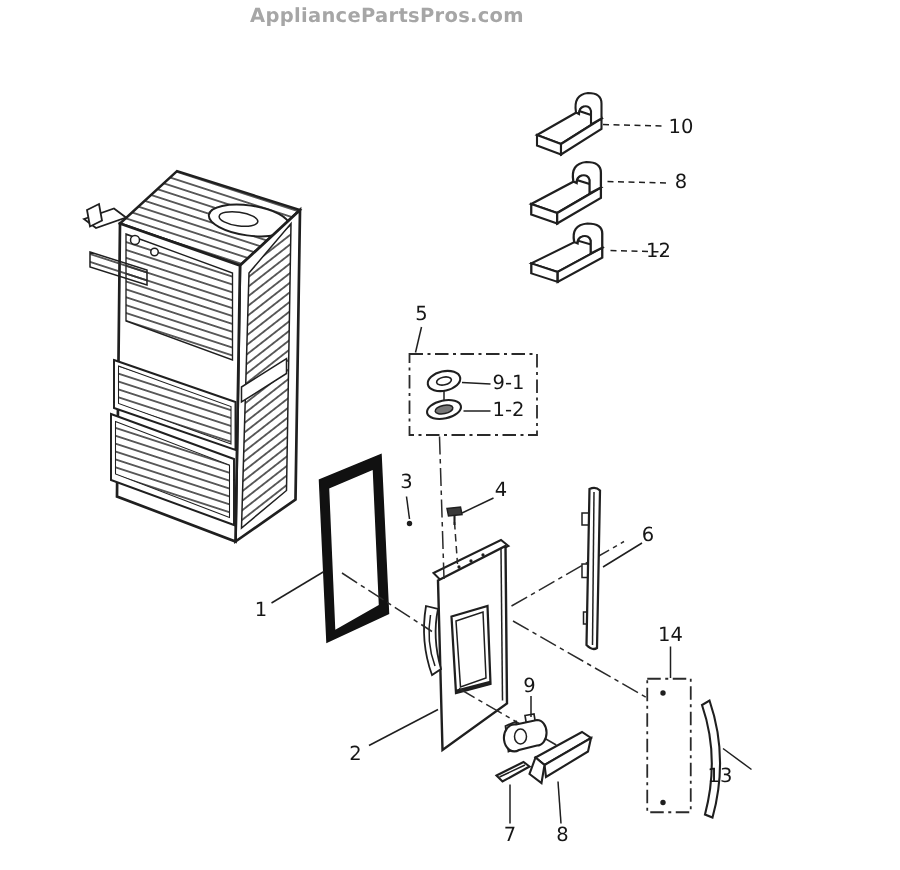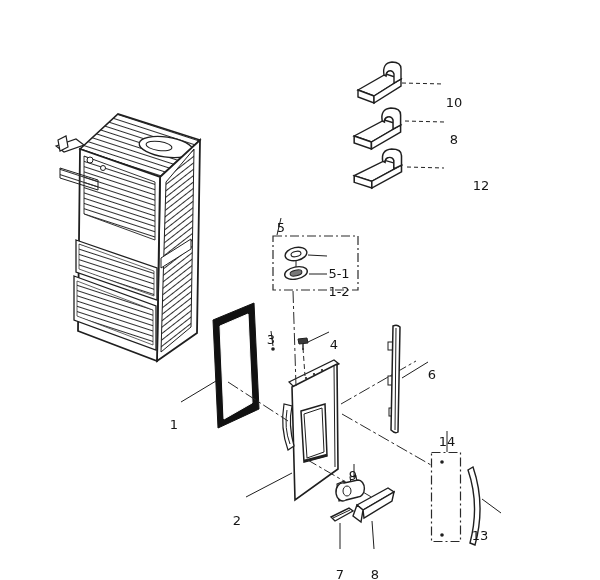--- a/index.html
+++ b/index.html
@@ -7,28 +7,29 @@
     position:relative;width:600px;height:580px;background:#ffffff;
     font-family:"DejaVu Sans",sans-serif;overflow:hidden;
   }
   .stage svg{position:absolute;left:0;top:0;}
   .watermark{
     position:absolute;left:258px;top:11px;transform:translate(-50%,-50%);
     font-size:13px;font-weight:700;color:#a6a6a6;letter-spacing:.2px;white-space:nowrap;
   }
   .plabel{
     position:absolute;transform:translate(-50%,-50%);
-    font-size:13px;color:#161616;white-space:nowrap;line-height:1;margin-top:17px;
+    font-size:13px;color:#161616;white-space:nowrap;line-height:1;
   }
 </style>
 </head>
 <body>
 
 <div class="stage">
 
+  <div class="watermark">AppliancePartsPros.com</div>
 
   <svg width="600" height="580" viewBox="0 0 600 580">
     <defs>
       <pattern id="hatchA" width="8" height="5" patternUnits="userSpaceOnUse" patternTransform="rotate(18)">
         <line x1="0" y1="2.5" x2="8" y2="2.5" stroke="#2d2d2d" stroke-width="1"></line>
       </pattern>
       <pattern id="hatchB" width="8" height="5" patternUnits="userSpaceOnUse" patternTransform="rotate(-38)">
         <line x1="0" y1="2.5" x2="8" y2="2.5" stroke="#2d2d2d" stroke-width="1"></line>
       </pattern>
       <g id="bin-glyph">
@@ -180,25 +181,25 @@
       <line x1="405" y1="121" x2="444" y2="122" stroke-dasharray="4 3"></line>
       <line x1="407" y1="167" x2="444" y2="168" stroke-dasharray="4 3"></line>
     </g>
   </svg>
 
   <div class="plabel" style="left:174px;top:407px">1</div>
   <div class="plabel" style="left:237px;top:503px">2</div>
   <div class="plabel" style="left:271px;top:322px">3</div>
   <div class="plabel" style="left:334px;top:327px">4</div>
   <div class="plabel" style="left:281px;top:210px">5</div>
-  <div class="plabel" style="left:339px;top:256px">5-1</div>
+  <div class="plabel" style="left:339px;top:256px">9-1</div>
   <div class="plabel" style="left:339px;top:274px">1-2</div>
   <div class="plabel" style="left:432px;top:357px">6</div>
   <div class="plabel" style="left:340px;top:557px">7</div>
   <div class="plabel" style="left:375px;top:557px">8</div>
   <div class="plabel" style="left:353px;top:458px">9</div>
   <div class="plabel" style="left:454px;top:85px">10</div>
   <div class="plabel" style="left:454px;top:122px">8</div>
-  <div class="plabel" style="left:481px;top:168px">12</div>
+  <div class="plabel" style="left:439px;top:168px">12</div>
   <div class="plabel" style="left:480px;top:518px">13</div>
   <div class="plabel" style="left:447px;top:424px">14</div>
 
 </div>
 
 </body></html>

